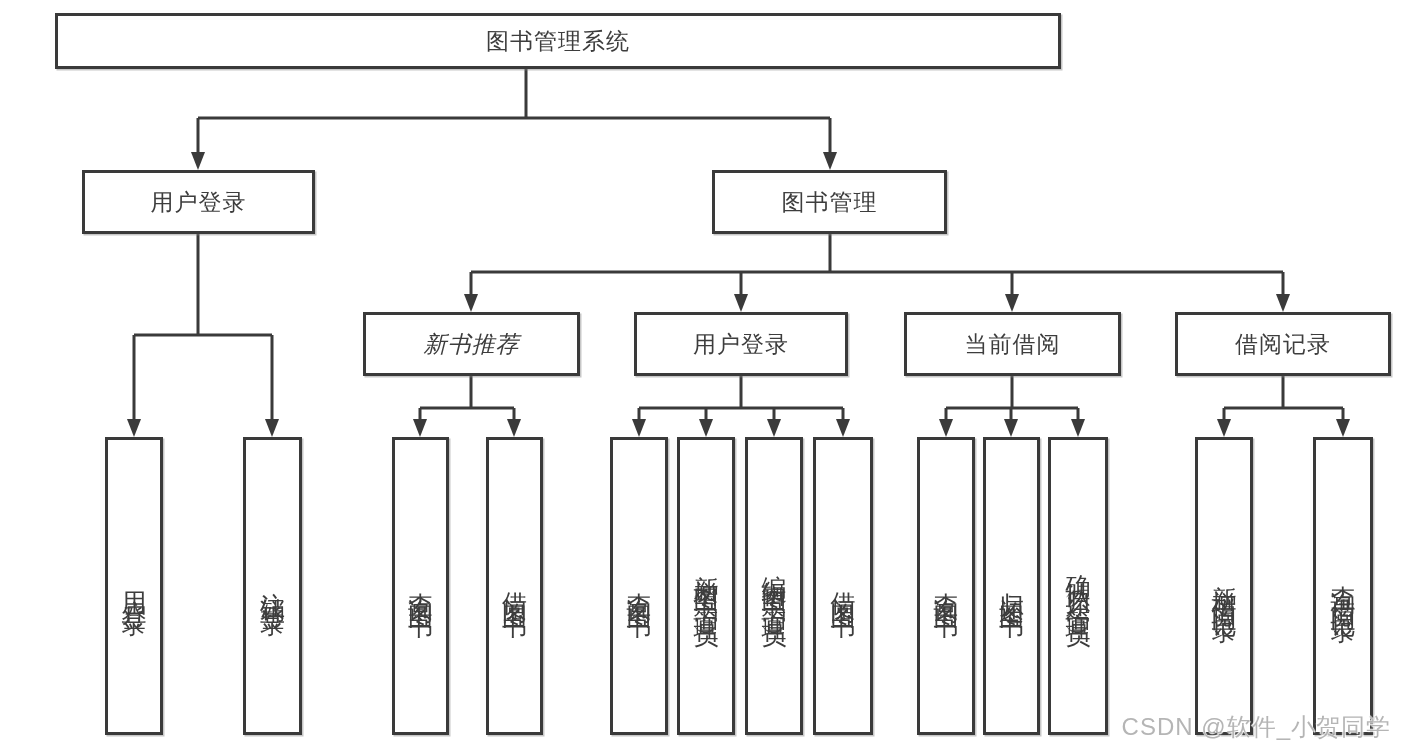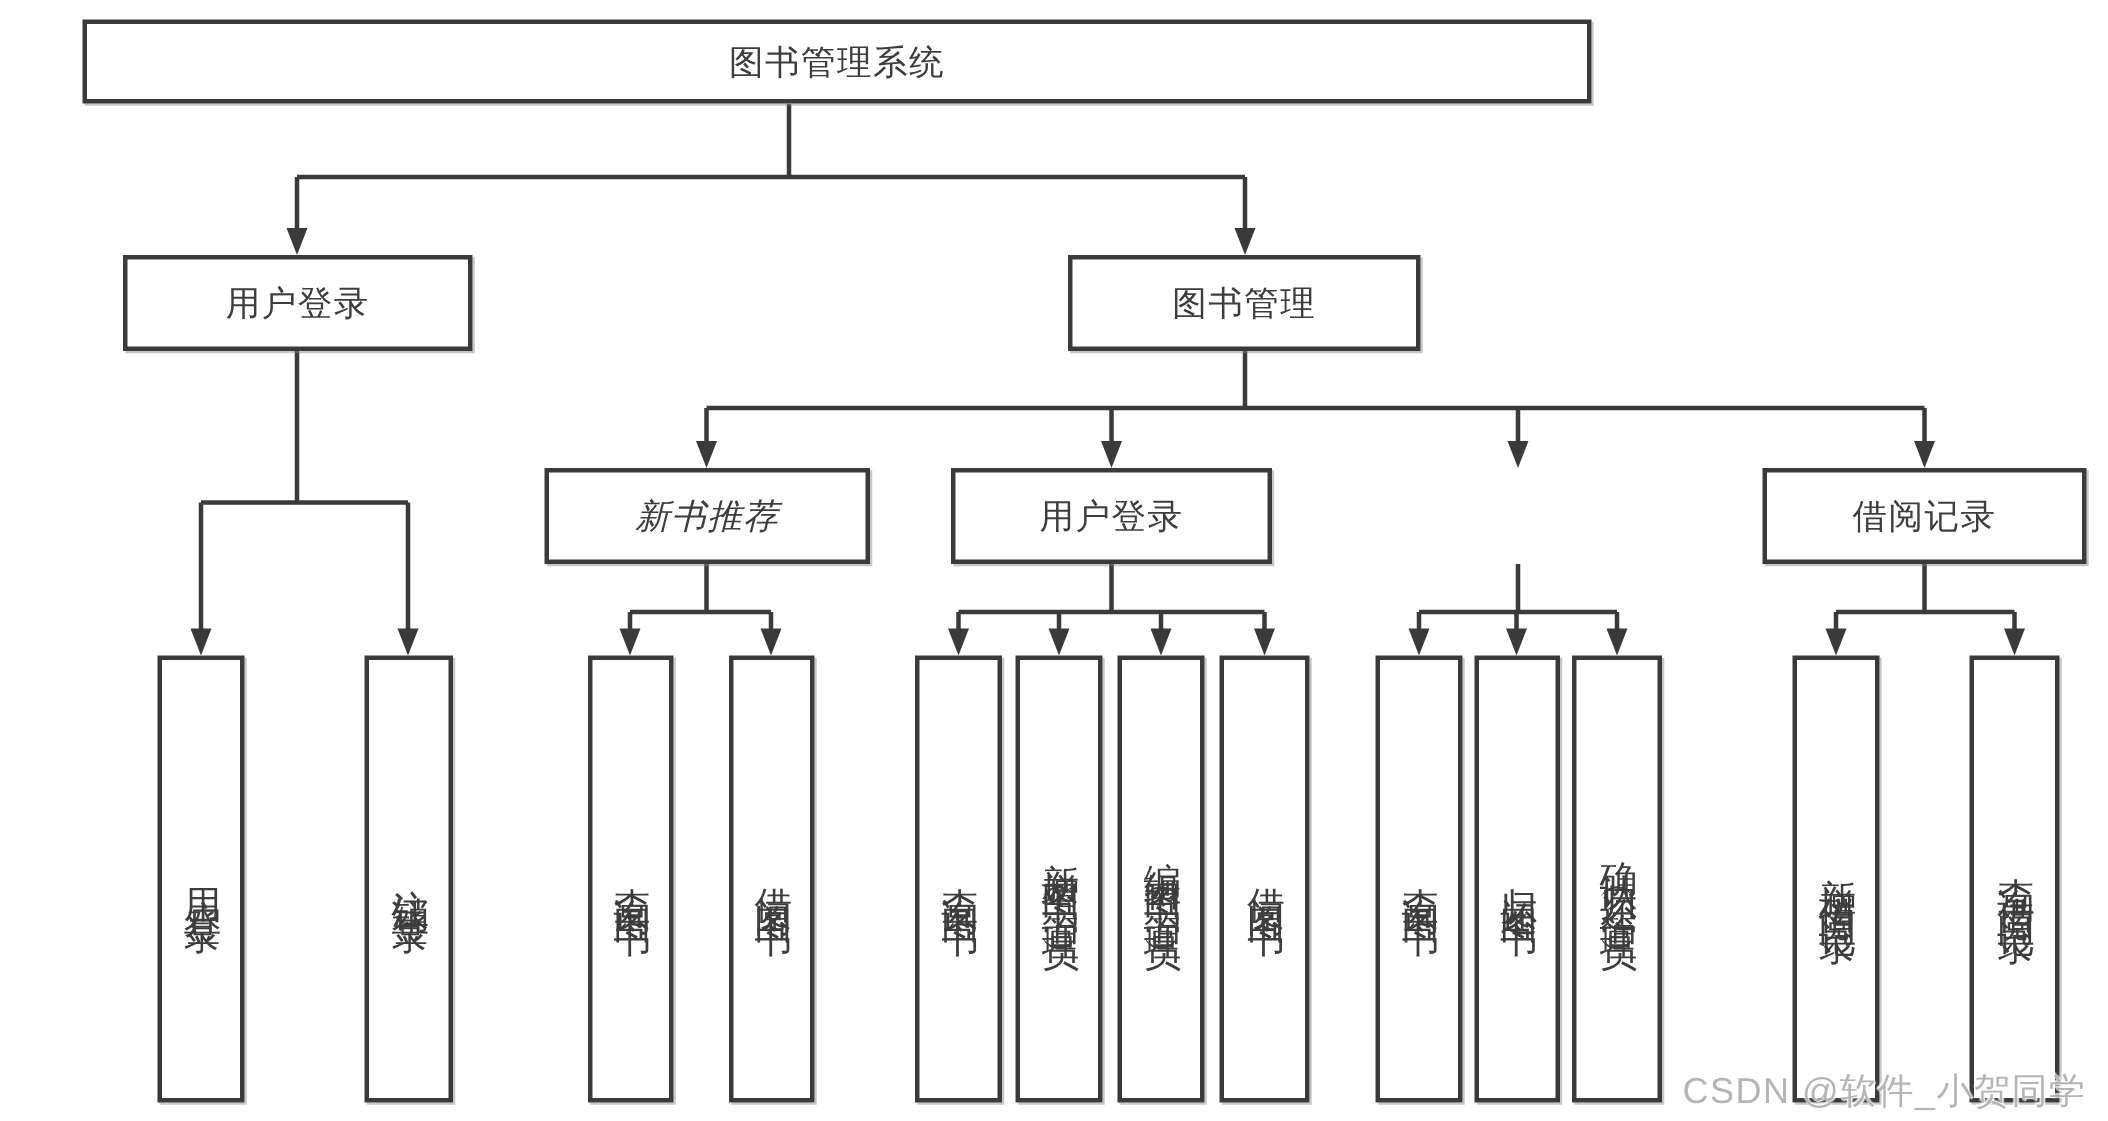--- a/index.html
+++ b/index.html
@@ -118,20 +118,23 @@
   <div class="node hbox" style="left:712px; top:170px; width:235px; height:64px;">
     <span>图书管理</span>
   </div>
 
   <div class="node hbox" style="left:363px; top:312px; width:217px; height:64px;font-style:italic;">
     <span>新书推荐</span>
   </div>
   <div class="node hbox" style="left:634px; top:312px; width:214px; height:64px;">
     <span>用户登录</span>
   </div>
+  <div class="node hbox" style="left:904px; top:312px; width:217px; height:64px;">
+    <span>当前借阅</span>
+  </div>
   <div class="node hbox" style="left:1175px; top:312px; width:216px; height:64px;">
     <span>借阅记录</span>
   </div>
 
   <div class="node" style="left:105px; top:437px; width:58px; height:298px;">
     <span class="vtext">用户登录</span>
   </div>
   <div class="node" style="left:243px; top:437px; width:59px; height:298px;">
     <span class="vtext">注销登录</span>
   </div>

